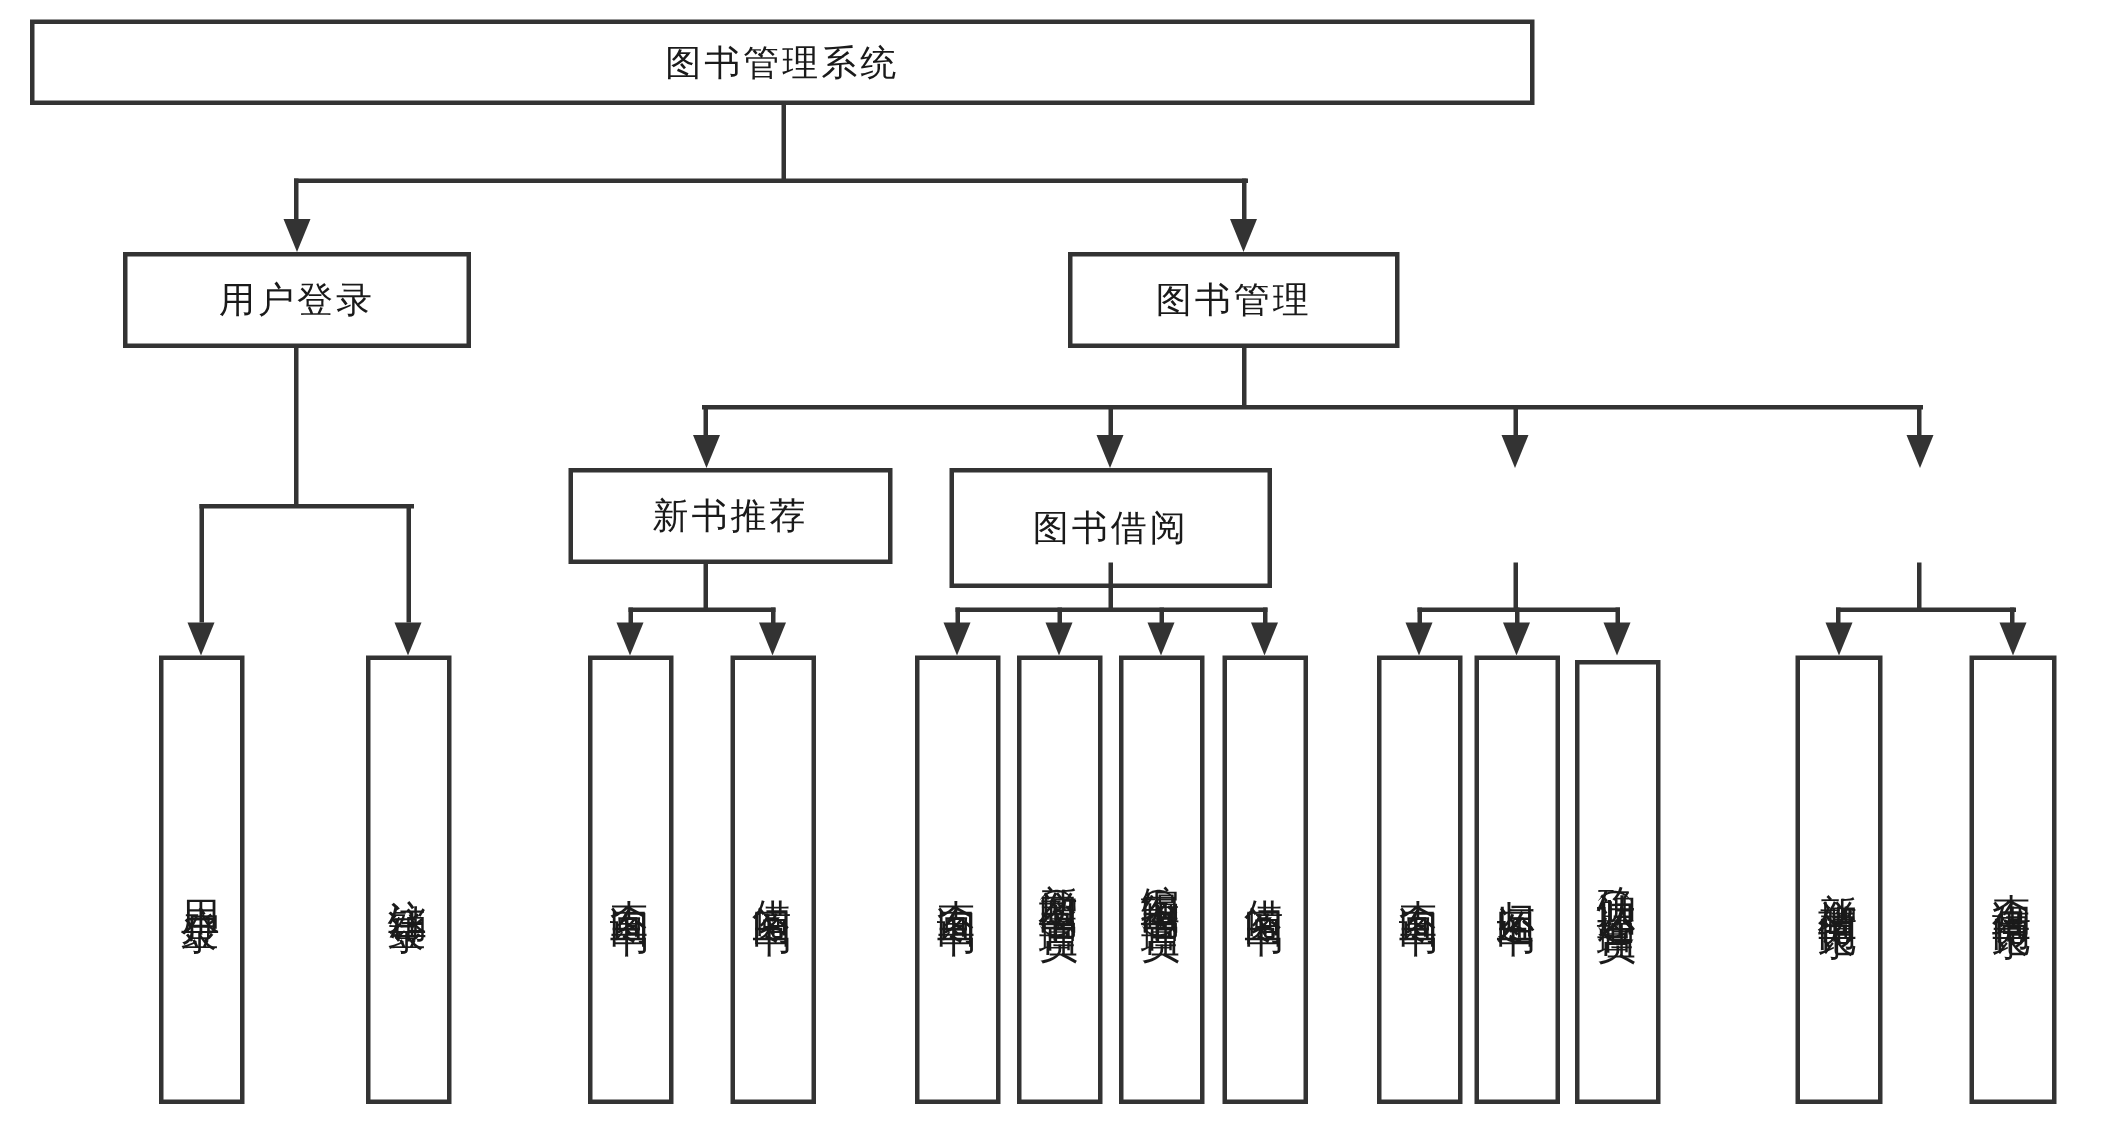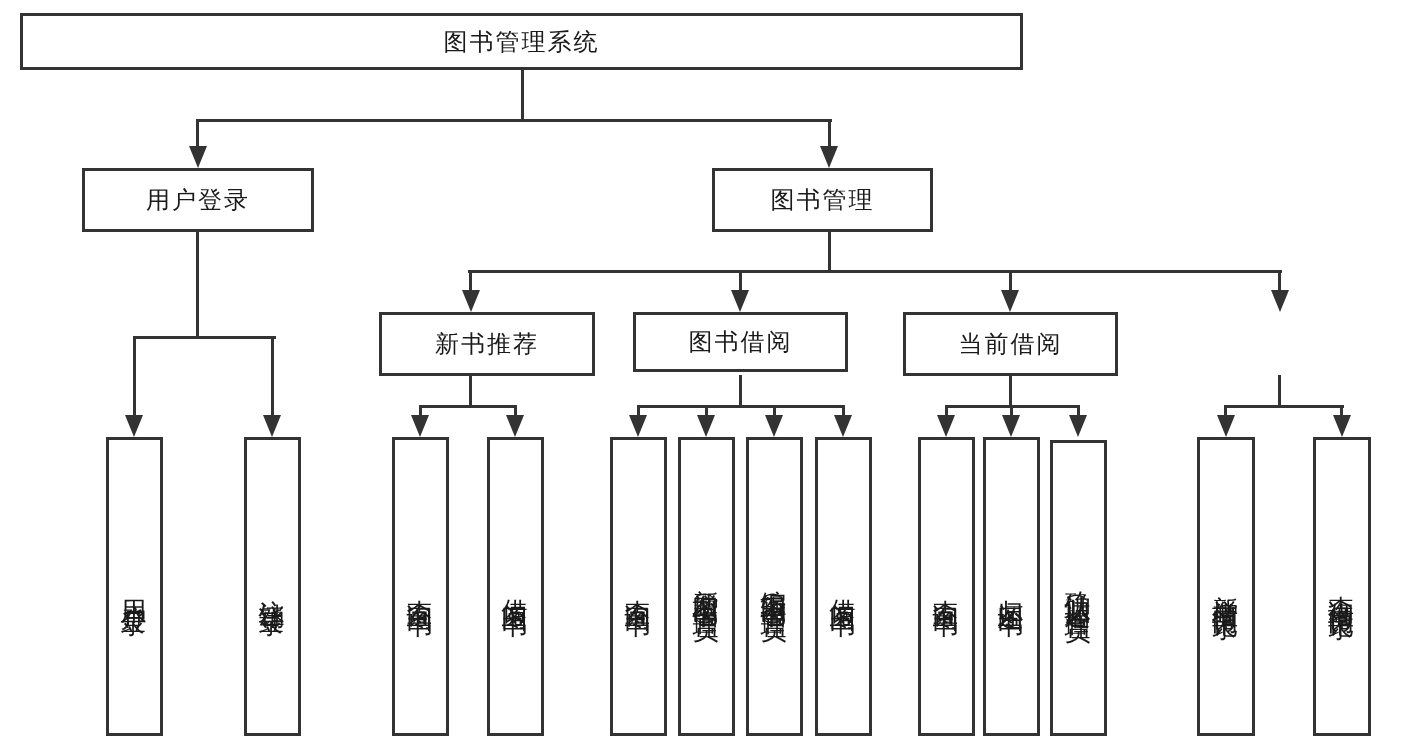--- a/index.html
+++ b/index.html
@@ -65,25 +65,22 @@
   <div class="line" style="left:739px;top:270px;width:3px;height:20px;"></div>
   <div class="arrowhead" style="left:731px;top:290px;"></div>
   <div class="line" style="left:1009px;top:270px;width:3px;height:20px;"></div>
   <div class="arrowhead" style="left:1001px;top:290px;"></div>
   <div class="line" style="left:1278px;top:270px;width:3px;height:20px;"></div>
   <div class="arrowhead" style="left:1271px;top:290px;"></div>
 
   <div class="box" style="left:363px;top:312px;width:216px;height:64px;margin-left:16px;">
     <span class="h-label">新书推荐</span>
   </div>
-  <div class="box" style="left:633px;top:312px;width:215px;height:60px;">
+  <div class="box" style="left:633px;top:312px;width:215px;height:80px;">
     <span class="h-label">图书借阅</span>
-  </div>
-  <div class="box" style="left:903px;top:312px;width:215px;height:64px;">
-    <span class="h-label">当前借阅</span>
   </div>
 
   <div class="line" style="left:469px;top:375px;width:3px;height:32px;"></div>
   <div class="line" style="left:419px;top:405px;width:98px;height:3px;"></div>
   <div class="line" style="left:419px;top:405px;width:3px;height:12px;"></div>
   <div class="arrowhead" style="left:411px;top:415px;"></div>
   <div class="line" style="left:514px;top:405px;width:3px;height:12px;"></div>
   <div class="arrowhead" style="left:506px;top:415px;"></div>
 
   <div class="line" style="left:739px;top:375px;width:3px;height:32px;"></div>

